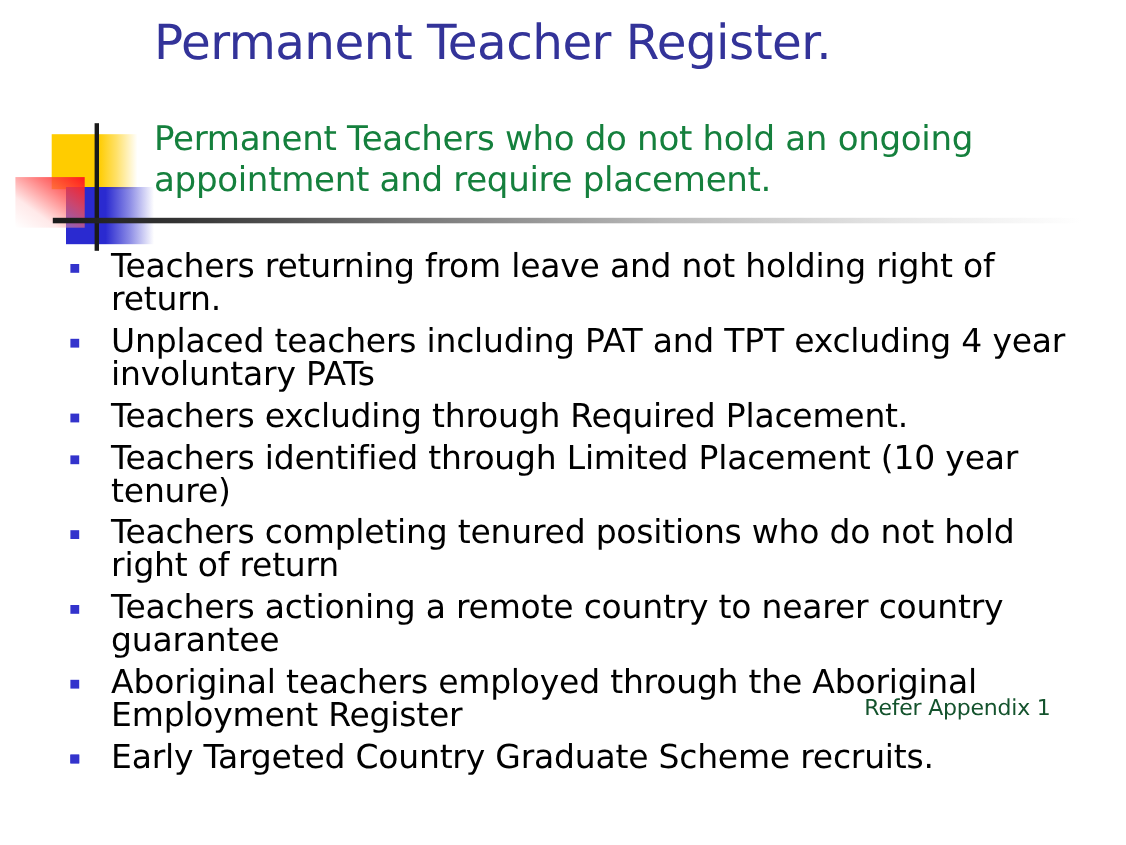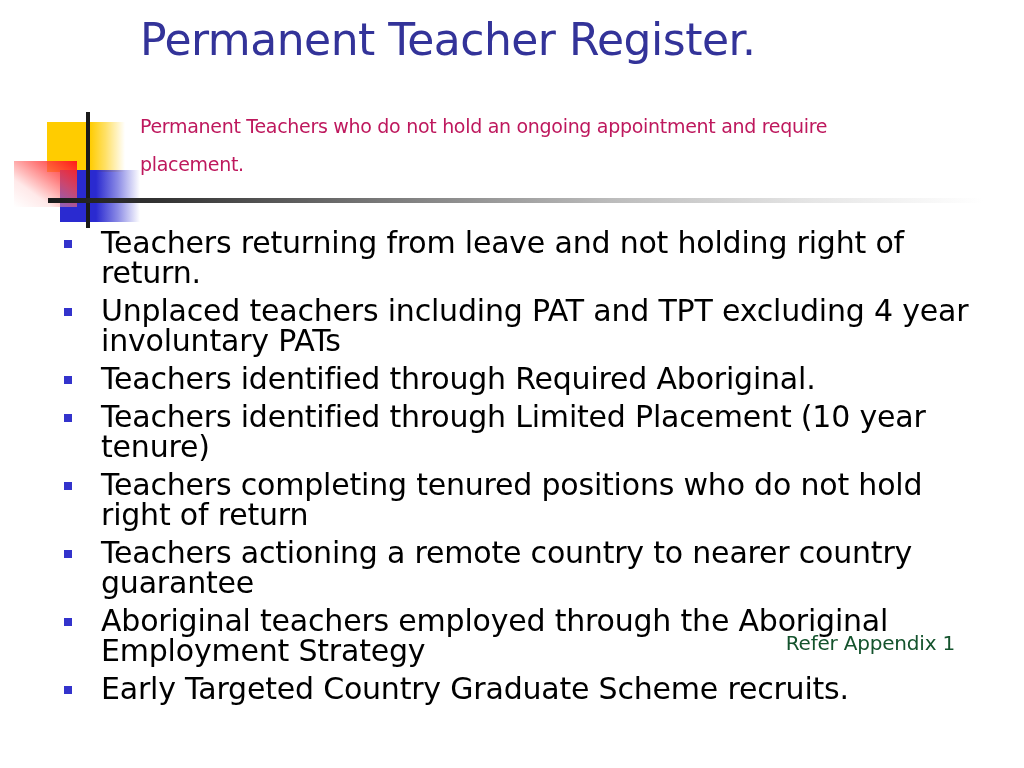--- a/index.html
+++ b/index.html
@@ -59,22 +59,22 @@
       font-size: 44px;
       line-height: 52px;
       font-weight: normal;
       white-space: nowrap;
       letter-spacing: -0.5px;
     }
     .subtitle {
       position: absolute;
       left: 140px; top: 107px;
       width: 780px;
-      color: #be185d;
-      font-size: 19px;
+      color: #15803d;
+      font-size: 31px;
       line-height: 38px;
       letter-spacing: -0.3px;
     }
     
     .bullets {
       position: absolute;
       left: 0; top: 228px;
       width: 1024px;
       margin: 0; padding: 0;
       list-style: none;
@@ -129,37 +129,37 @@
     <li class="bullet-item">
       <span class="bullet-marker"></span>
       <span class="bullet-text">Teachers returning from leave and not holding right of return.</span>
     </li>
     <li class="bullet-item">
       <span class="bullet-marker"></span>
       <span class="bullet-text">Unplaced teachers including PAT and TPT excluding 4 year involuntary PATs</span>
     </li>
     <li class="bullet-item">
       <span class="bullet-marker"></span>
-      <span class="bullet-text">Teachers identified through Required Aboriginal.</span>
+      <span class="bullet-text">Teachers excluding through Required Placement.</span>
     </li>
     <li class="bullet-item">
       <span class="bullet-marker"></span>
       <span class="bullet-text">Teachers identified through Limited Placement (10 year tenure)</span>
     </li>
     <li class="bullet-item">
       <span class="bullet-marker"></span>
       <span class="bullet-text">Teachers completing tenured positions who do not hold right of return</span>
     </li>
     <li class="bullet-item">
       <span class="bullet-marker"></span>
       <span class="bullet-text">Teachers actioning a remote country to nearer country guarantee</span>
     </li>
     <li class="bullet-item">
       <span class="bullet-marker"></span>
-      <span class="bullet-text">Aboriginal teachers employed through the Aboriginal Employment Strategy</span>
+      <span class="bullet-text">Aboriginal teachers employed through the Aboriginal Employment Register</span>
     </li>
     <li class="bullet-item">
       <span class="bullet-marker"></span>
     </li>
     <li class="bullet-item">
       <span class="bullet-marker"></span>
       <span class="bullet-text">Early Targeted Country Graduate Scheme recruits.</span>
     </li>
   </ul>
 

